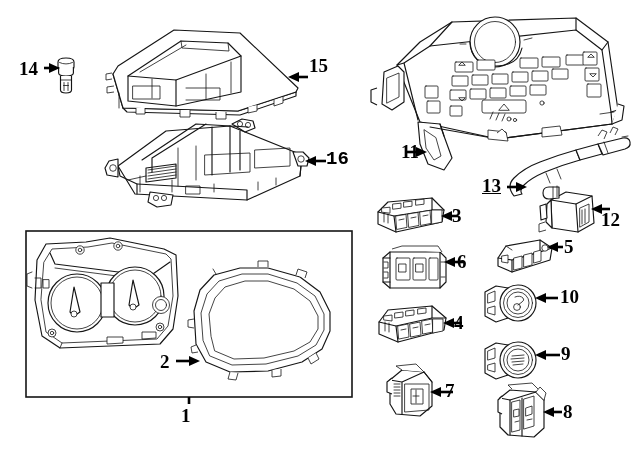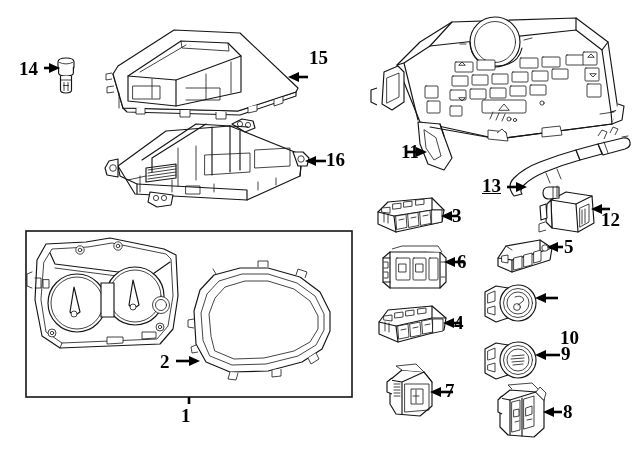--- a/index.html
+++ b/index.html
@@ -12,27 +12,27 @@
            letter-spacing:0px;white-space:nowrap;}
   .lbl-1{left:181px;top:406px;}
   .lbl-2{left:160px;top:352px;}
   .lbl-3{left:452px;top:206px;}
   .lbl-4{left:454px;top:313px;}
   .lbl-5{left:564px;top:237px;}
   .lbl-6{left:457px;top:252px;}
   .lbl-7{left:445px;top:381px;}
   .lbl-8{left:563px;top:402px;}
   .lbl-9{left:561px;top:344px;}
-  .lbl-10{left:560px;top:287px;margin-top:41px;}
+  .lbl-10{left:560px;top:287px;}
   .lbl-11{left:381px;top:142px;margin-left:20px;}
   .lbl-12{left:601px;top:210px;}
   .lbl-13{left:482px;top:176px;text-decoration:underline;}
   .lbl-14{left:19px;top:59px;}
-  .lbl-15{left:309px;top:48px;}
-  .lbl-16{left:326px;top:150px;}
+  .lbl-15{left:309px;top:56px;}
+  .lbl-16{left:326px;top:150px;font-family:Liberation Mono, monospace;}
 </style>
 </head>
 <body>
 
 <div id="stage">
 
 <svg width="640" height="471" viewBox="0 0 640 471" xmlns="http://www.w3.org/2000/svg">
   <defs>
     <style>
       .ln{fill:none;stroke:#151515;stroke-width:1.15;stroke-linejoin:round;stroke-linecap:round;}

